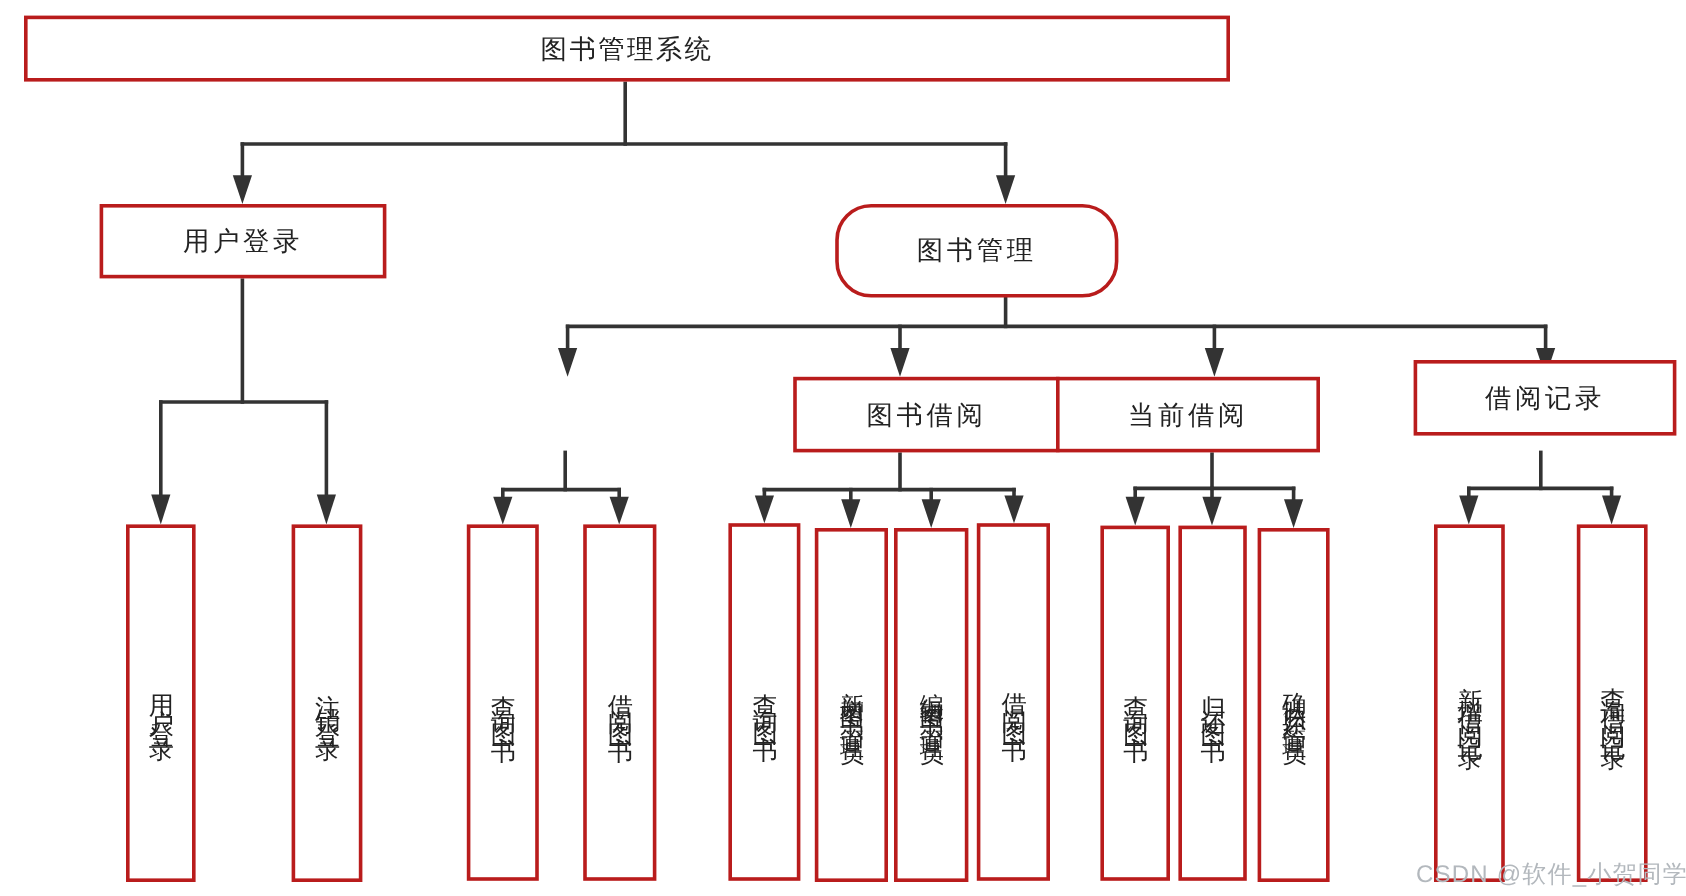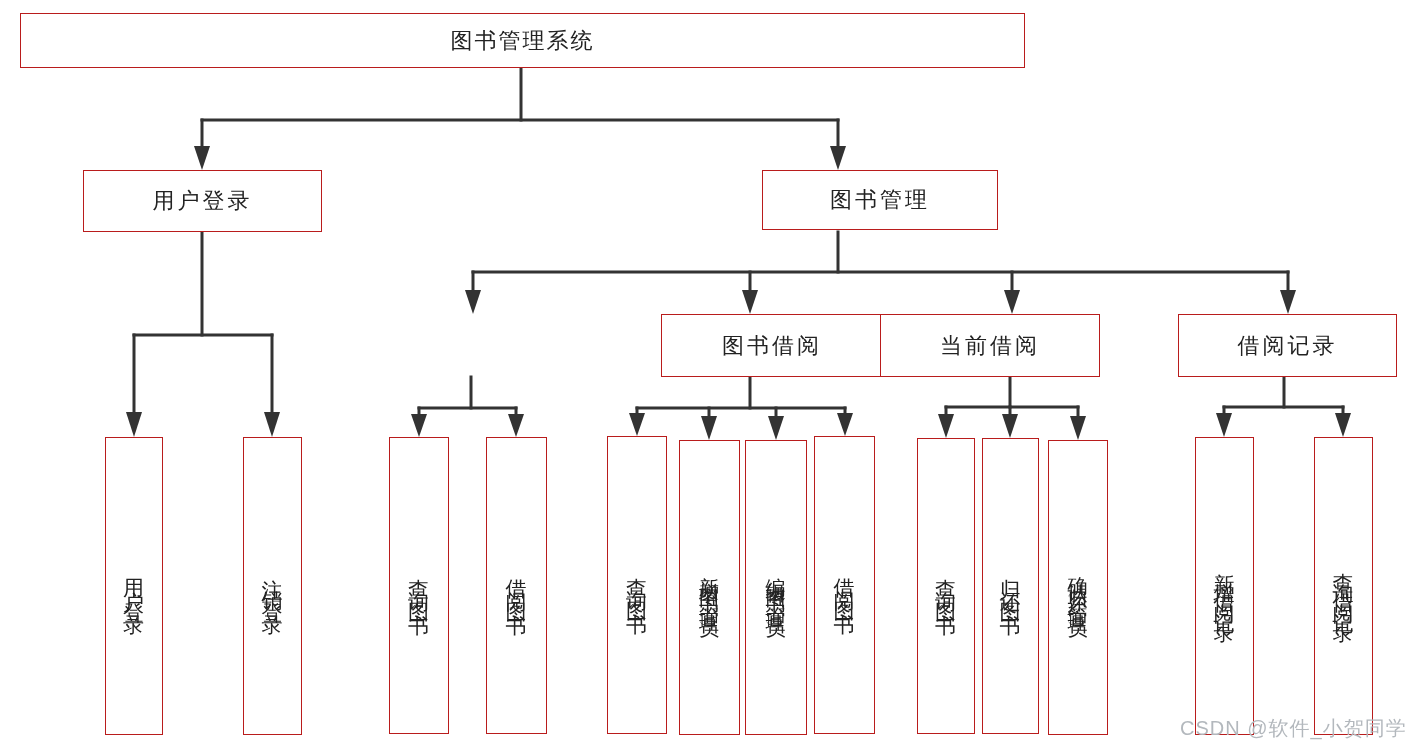--- a/index.html
+++ b/index.html
@@ -7,21 +7,21 @@
     position:relative;
     width:1405px;height:747px;
     background:#ffffff;
     font-family:"Liberation Sans","DejaVu Sans",sans-serif;
     overflow:hidden;
   }
   #wires{position:absolute;left:0;top:0;z-index:1;}
   .box{
     position:absolute;
     box-sizing:border-box;
-    border:1px solid #b91c1c;
+    border:3px solid #b91c1c;
     background:#ffffff;
     display:flex;
     align-items:center;
     justify-content:center;
     color:#222222;
     z-index:2;
   }
   .hlabel{
     font-size:22px;
     letter-spacing:3px;
@@ -131,31 +131,31 @@
     </g>
   </svg>
 
   <div class="box root" style="left:20px;top:13px;width:1005px;height:55px;">
     <span class="hlabel">图书管理系统</span>
   </div>
 
   <div class="box" style="left:83px;top:170px;width:239px;height:62px;">
     <span class="hlabel">用户登录</span>
   </div>
-  <div class="box" style="left:762px;top:170px;width:236px;height:60px;">
+  <div class="box" style="left:696px;top:170px;width:236px;height:78px;border-radius:30px;">
     <span class="hlabel">图书管理</span>
   </div>
 
   <div class="box" style="left:661px;top:314px;width:222px;height:63px;">
     <span class="hlabel">图书借阅</span>
   </div>
   <div class="box" style="left:880px;top:314px;width:220px;height:63px;">
     <span class="hlabel">当前借阅</span>
   </div>
-  <div class="box" style="left:1178px;top:314px;width:219px;height:63px;">
+  <div class="box" style="left:1178px;top:300px;width:219px;height:63px;">
     <span class="hlabel">借阅记录</span>
   </div>
 
   <div class="box" style="left:105px;top:437px;width:58px;height:298px;">
     <span class="vtext">用户登录</span>
   </div>
   <div class="box" style="left:243px;top:437px;width:59px;height:298px;">
     <span class="vtext">注销登录</span>
   </div>
 

